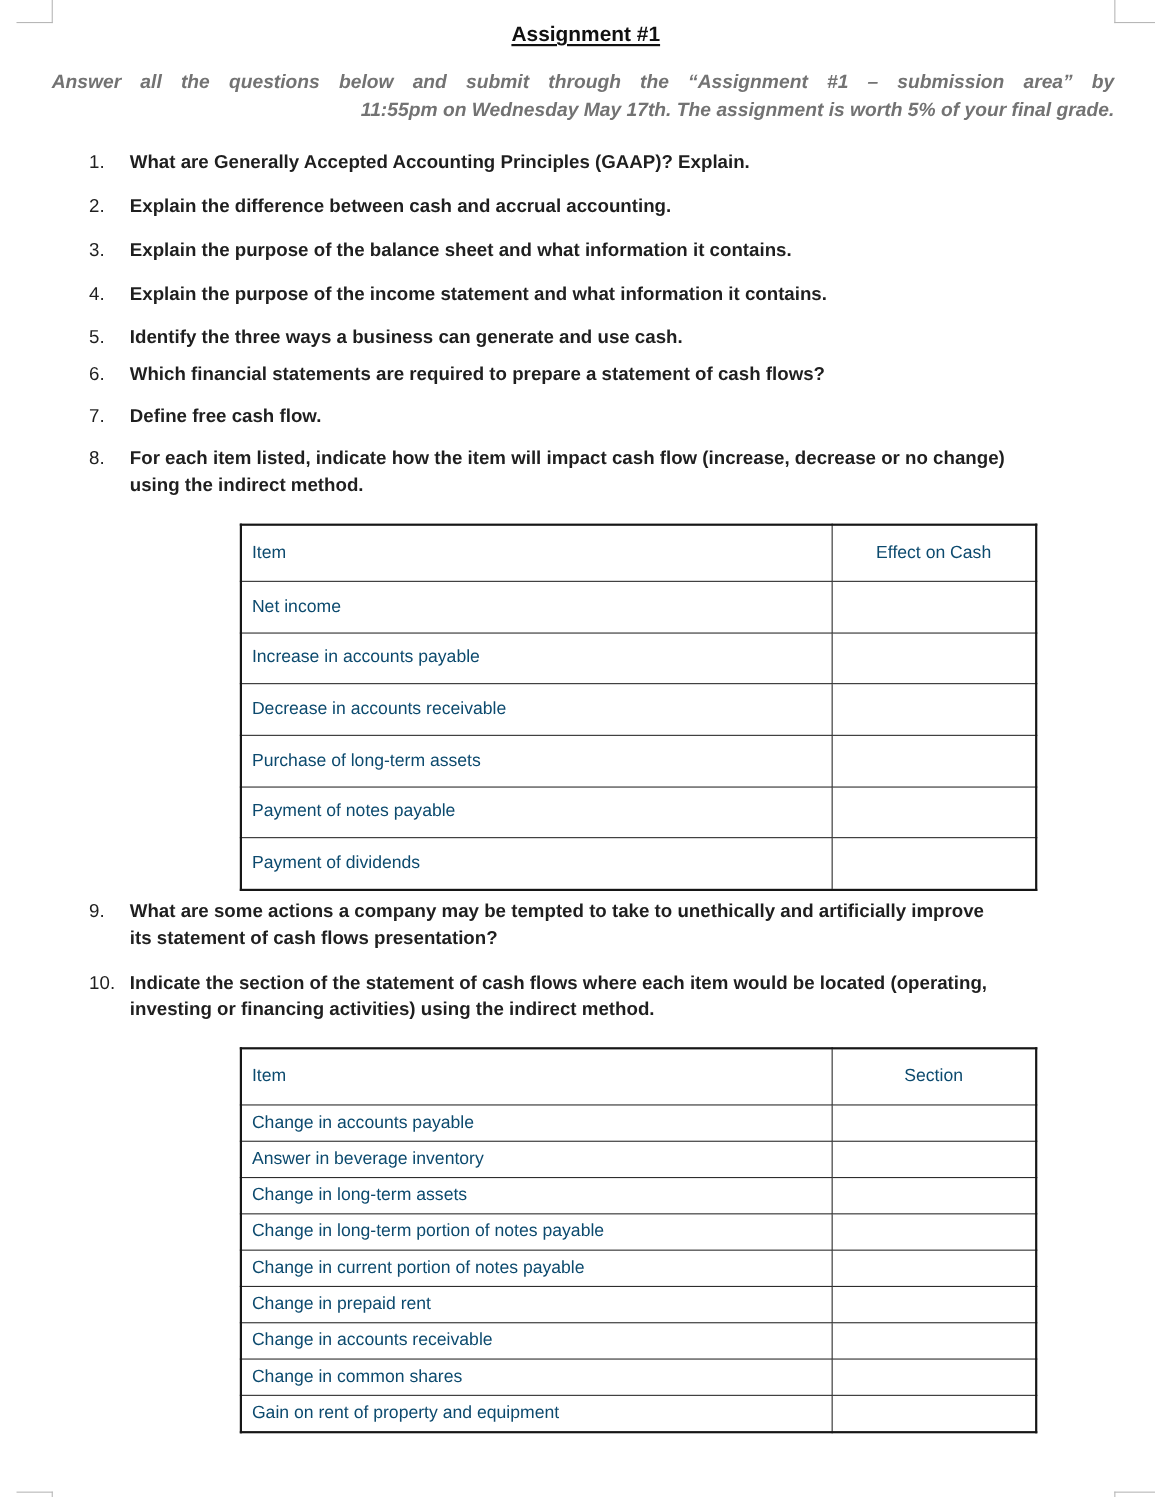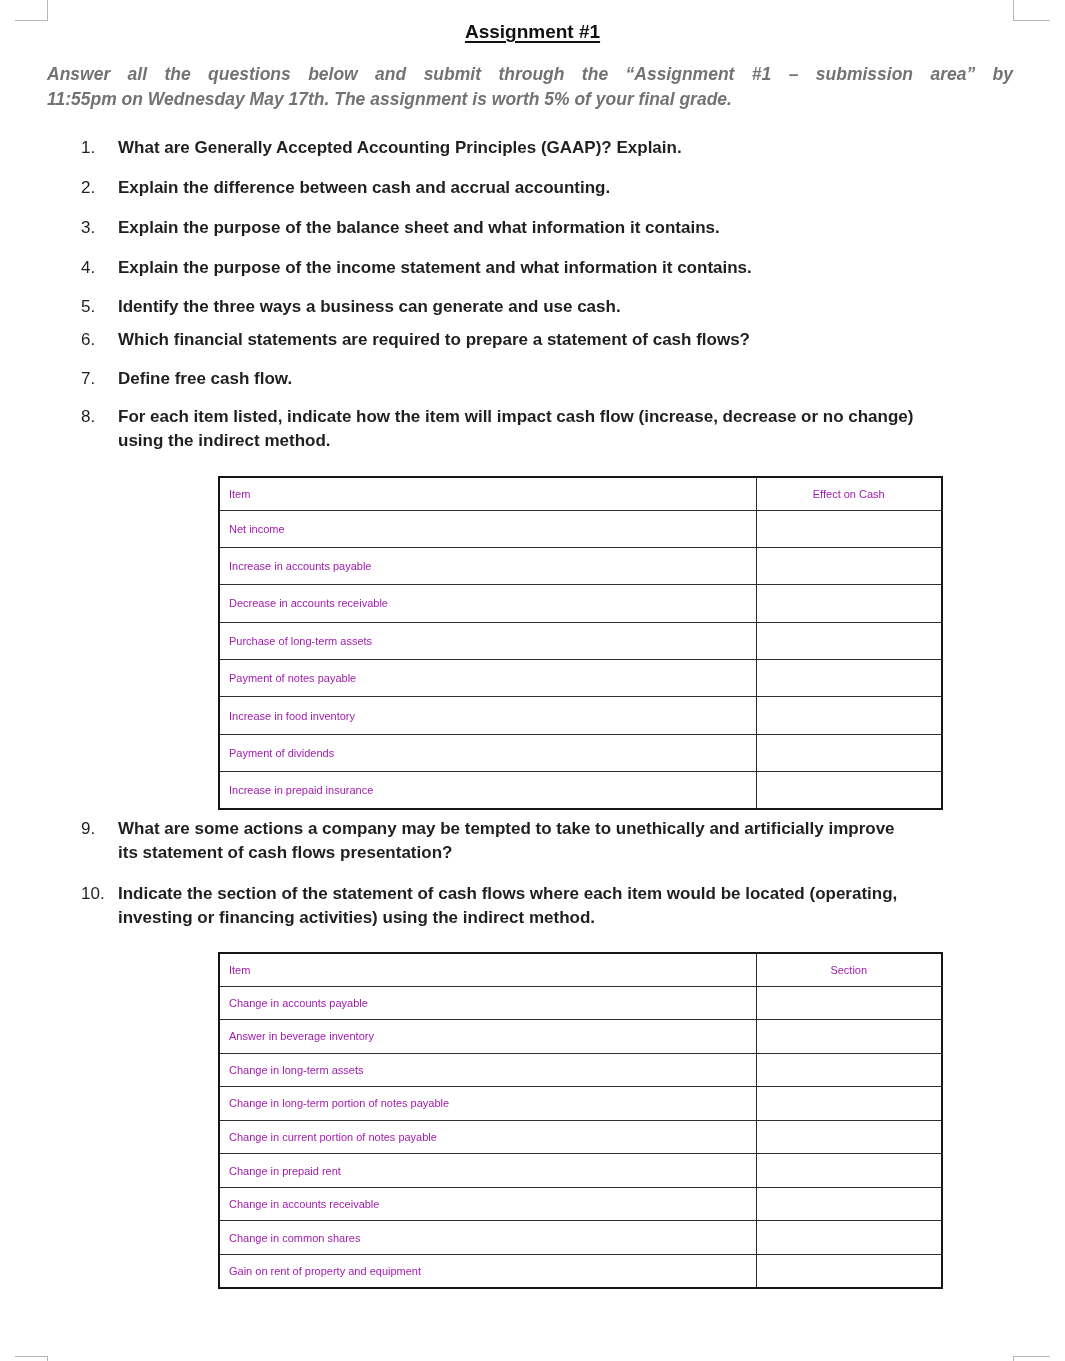--- a/index.html
+++ b/index.html
@@ -35,50 +35,50 @@
     text-underline-offset: 3px;
   }
 
   
   .instructions {
     position: absolute; left: 47px; top: 62px; width: 966px;
     font-size: 17.5px; font-weight: bold; font-style: italic;
     line-height: 25px; color: #737373;
   }
   .instr-line1 { text-align: justify; text-align-last: justify; }
-  .instr-line2 { text-align: left; }
+  .instr-line2 { text-align: right; }
 
   
   .question {
     position: absolute; left: 47px; width: 966px;
     display: flex; align-items: flex-start;
     font-size: 17px; line-height: 24px; color: #1f1f1f;
   }
   .q-num { flex: none; width: 37px; margin-left: 34px; }
   .q-text { max-width: 796px; font-weight: bold; }
 
   
   table.ans-table {
     position: absolute; left: 218px; width: 723px;
     border-collapse: collapse; table-layout: fixed;
     border: 2.5px solid #161616;
-    font-size: 11px; color: #a21caf;
+    font-size: 16px; color: #0c4a6e;
   }
   #table1 { top: 476px; height: 334px; }
   #table2 { top: 952px; height: 337px; }
   .ans-table th, .ans-table td {
     border: 1.5px solid #2d2d2d;
     font-weight: normal;
     text-align: left;
     padding: 0 4px 0 9px;
     vertical-align: middle;
     overflow: hidden; white-space: nowrap;
   }
   .ans-table tr { height: 33px; }
-  .ans-table th.answer-col, .ans-table td.answer-col { padding: 2px; text-align: center; }
+  .ans-table th.answer-col, .ans-table td.answer-col { padding: 16px; text-align: center; }
 </style>
 </head>
 <body>
 
 <div class="page">
 
   <div class="corner corner-tl"></div>
   <div class="corner corner-tr"></div>
   <div class="corner corner-bl"></div>
   <div class="corner corner-br"></div>
@@ -159,29 +159,21 @@
         </tr>
         <tr>
           <td>Purchase of long-term assets</td>
           <td class="answer-col"></td>
         </tr>
         <tr>
           <td>Payment of notes payable</td>
           <td class="answer-col"></td>
         </tr>
         <tr>
-          <td>Increase in food inventory</td>
-          <td class="answer-col"></td>
-        </tr>
-        <tr>
           <td>Payment of dividends</td>
-          <td class="answer-col"></td>
-        </tr>
-        <tr>
-          <td>Increase in prepaid insurance</td>
           <td class="answer-col"></td>
         </tr>
       </tbody>
   </table>
 
   <table class="ans-table" id="table2">
     <colgroup>
         <col style="width:537px">
         <col style="width:186px">
       </colgroup>

